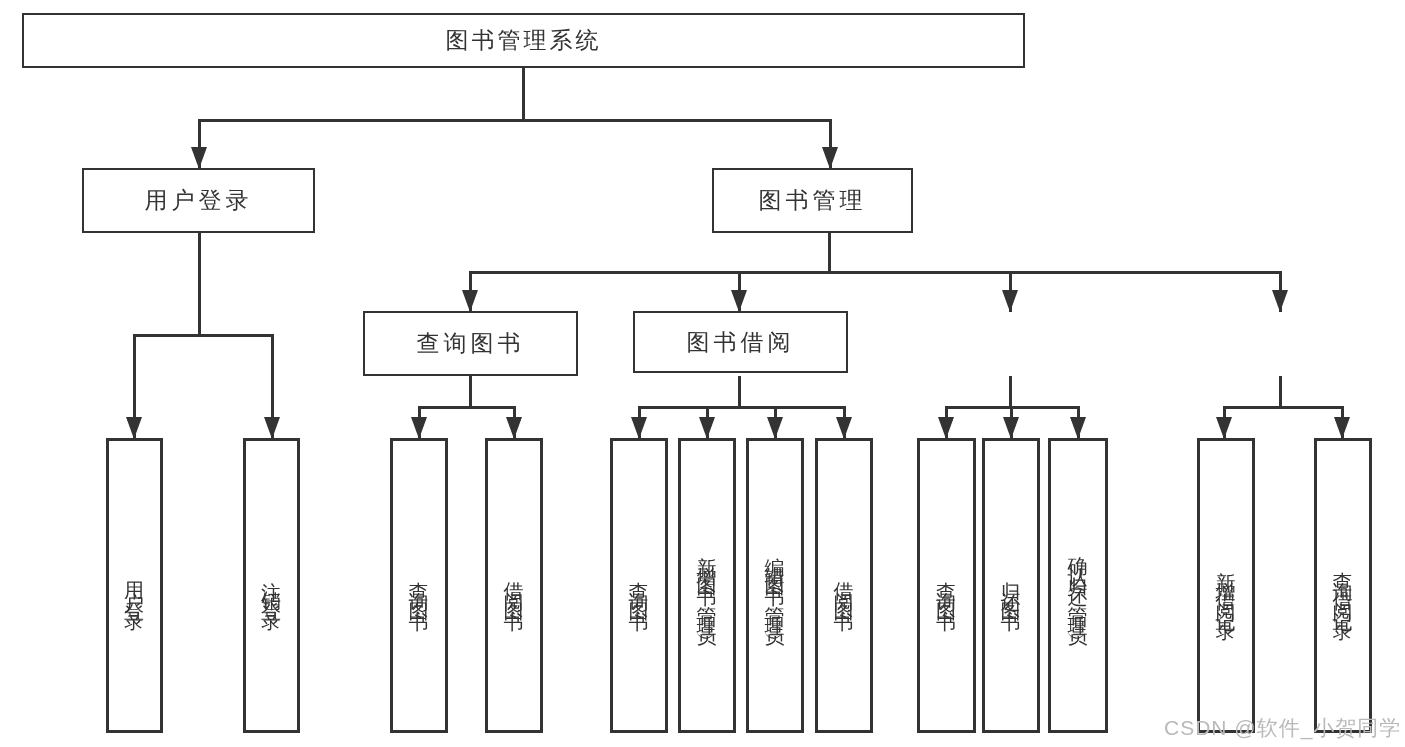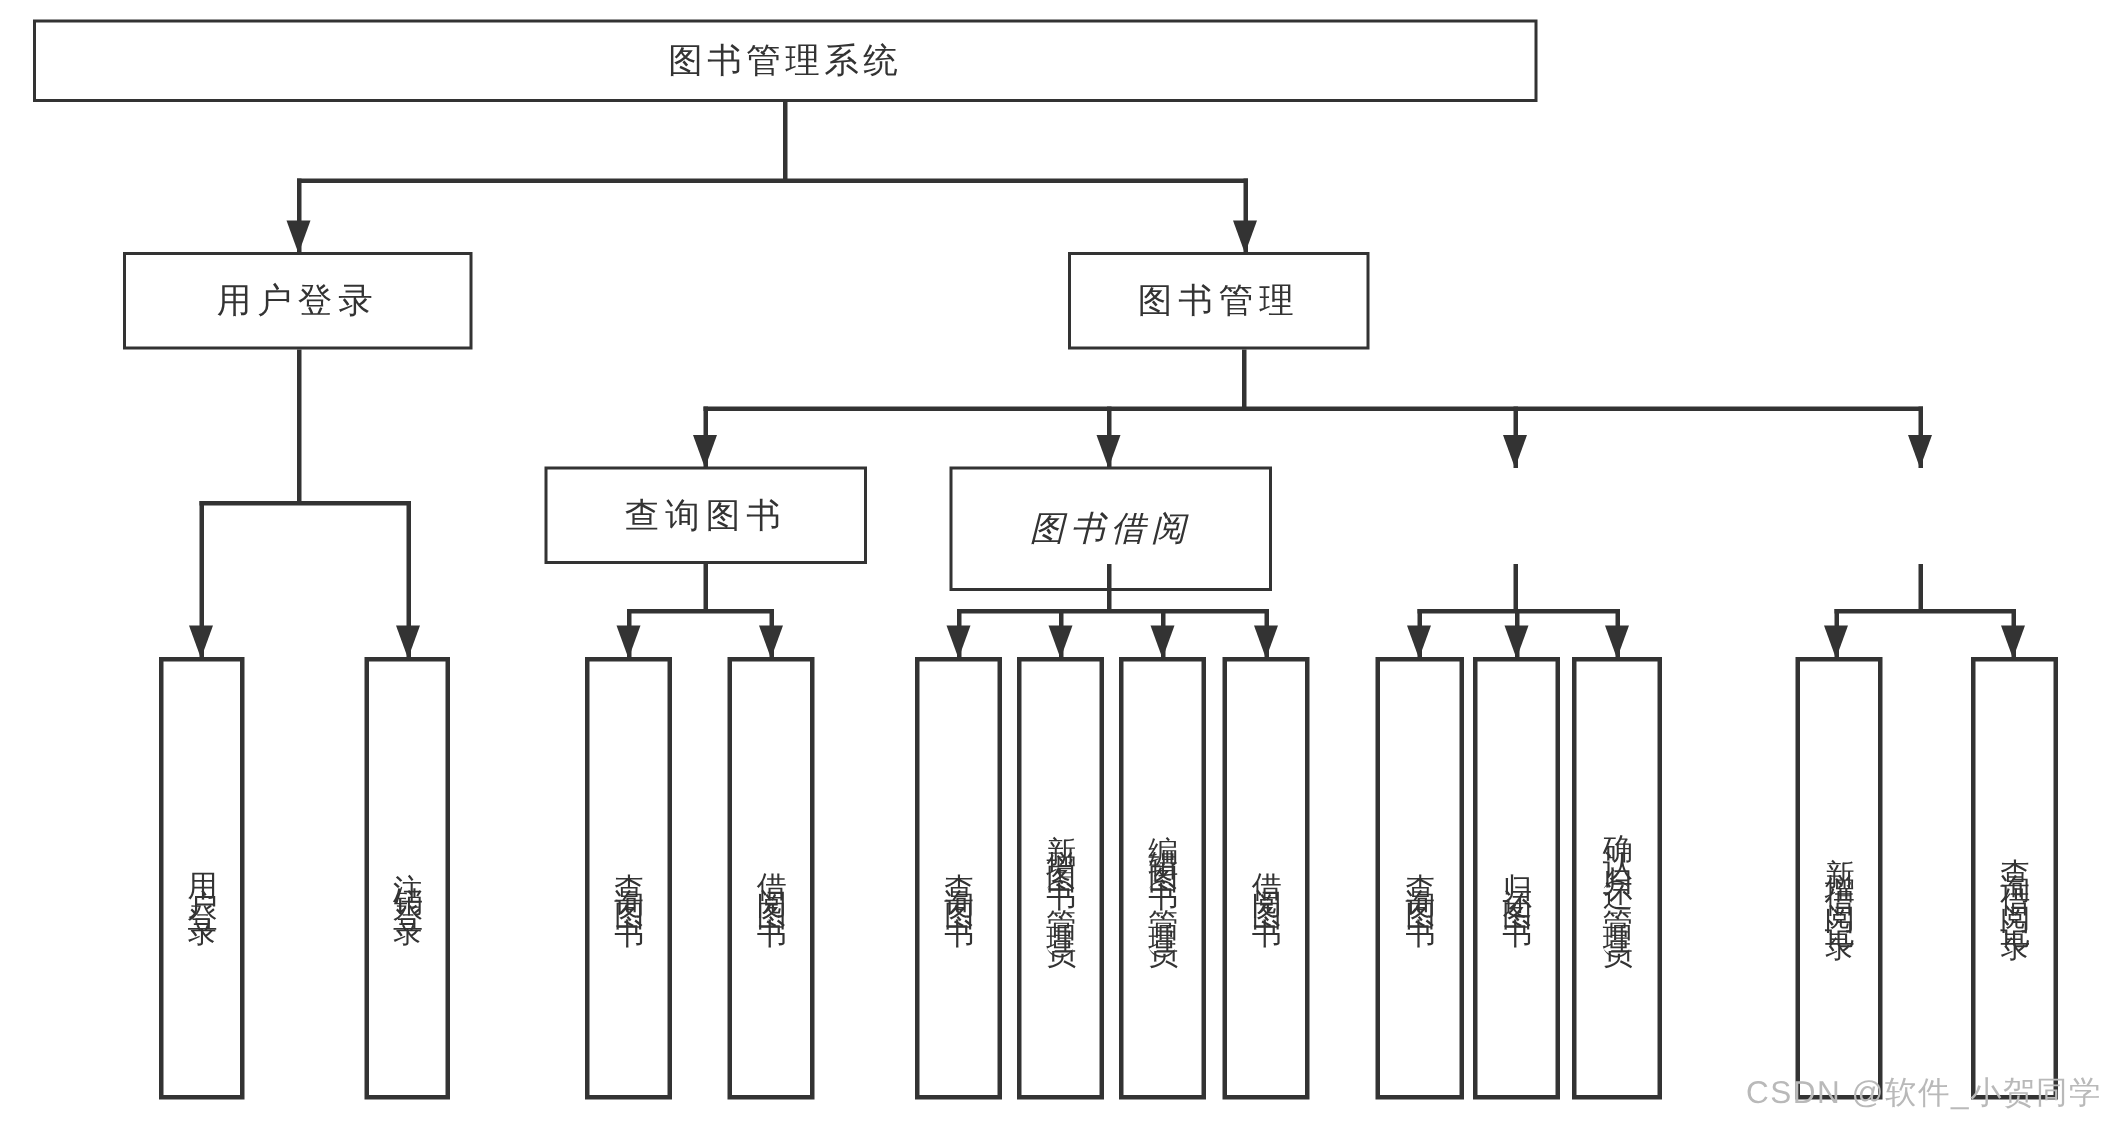--- a/index.html
+++ b/index.html
@@ -43,21 +43,21 @@
   <div class="box branch" style="left:82px;top:168px;width:233px;height:65px;">
     <span>用户登录</span>
   </div>
   <div class="box branch" style="left:712px;top:168px;width:201px;height:65px;">
     <span>图书管理</span>
   </div>
 
   <div class="box branch" style="left:363px;top:311px;width:215px;height:65px;">
     <span>查询图书</span>
   </div>
-  <div class="box branch" style="left:633px;top:311px;width:215px;height:83px;font-style:italic;">
+  <div class="box branch" style="left:633px;top:311px;width:215px;height:62px;">
     <span>图书借阅</span>
   </div>
 
   <div class="box leaf" style="left:106px;top:438px;width:57px;height:295px;">
     <span>用户登录</span>
   </div>
   <div class="box leaf" style="left:243px;top:438px;width:57px;height:295px;">
     <span>注销登录</span>
   </div>
   <div class="box leaf" style="left:390px;top:438px;width:58px;height:295px;">

